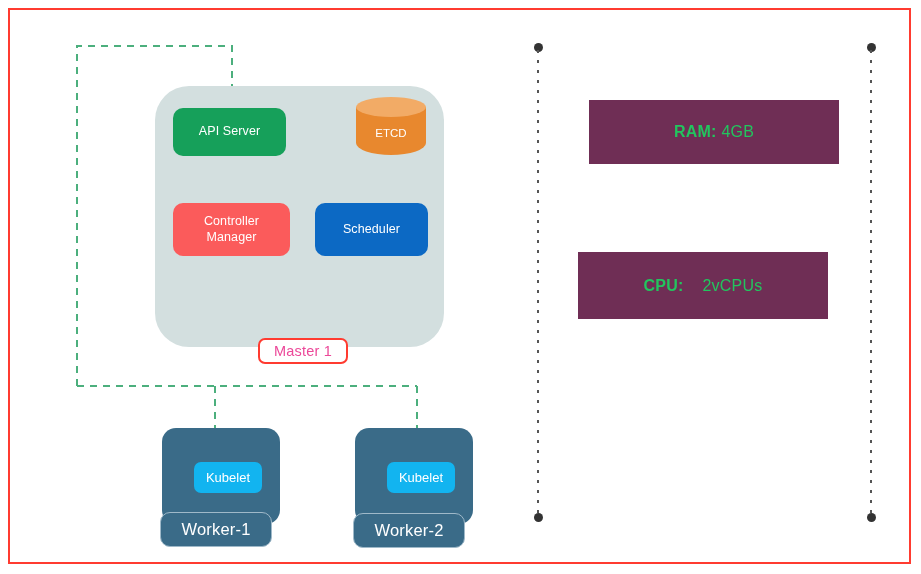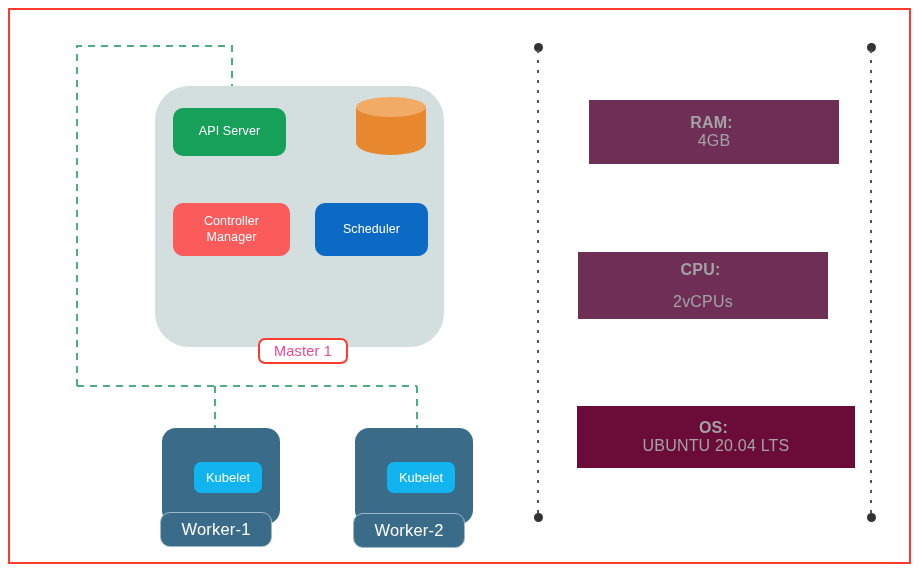--- a/index.html
+++ b/index.html
@@ -176,25 +176,24 @@
   }
   .wname-1 { left: 160px; top: 512px; }
   .wname-2 { left: 353px; top: 513px; }
 
   
   .spec {
     position: absolute;
     display: flex;
     align-items: center;
     justify-content: center;
-    color: #a3a3a3;
+    color: #22c55e;
     font-size: 16px;
     z-index: 4;
     letter-spacing: 0.2px;
-    flex-direction: column;
   }
   .spec b {
     font-weight: bold;
     margin-right: 5px;
   }
   .spec-ram  { left: 589px; top: 100px; width: 250px; height: 64px; background: #6f2e55; }
   .spec-cpu  { left: 578px; top: 252px; width: 250px; height: 67px; background: #6f2e55; gap: 14px; }
   .spec-os   { left: 577px; top: 406px; width: 278px; height: 62px; background: #6b0b38; }
 
   .dot {
@@ -238,20 +237,21 @@
 
   <div class="master-card"></div>
 
   <div class="comp comp-api">
     <span>API Server</span>
   </div>
 
   <div class="etcd">
     <div class="etcd-body"></div>
     <div class="etcd-top"></div>
+    <div class="etcd-text">ETCD</div>
   </div>
 
   <div class="comp comp-sched">
     <span>Scheduler</span>
   </div>
 
   <div class="comp comp-ctrl">
     <span>
       <span>Controller</span><br>
       <span>Manager</span>
@@ -279,18 +279,14 @@
   <div class="dot" style="left:867px; top:513px;"></div>
 
   <div class="spec spec-ram">
     <b>RAM:</b>
     <span>4GB</span>
   </div>
   <div class="spec spec-cpu">
     <b>CPU:</b>
     <span>2vCPUs</span>
   </div>
-  <div class="spec spec-os">
-    <b>OS:</b>
-    <span>UBUNTU 20.04 LTS</span>
-  </div>
 
 </div>
 
 </body></html>

